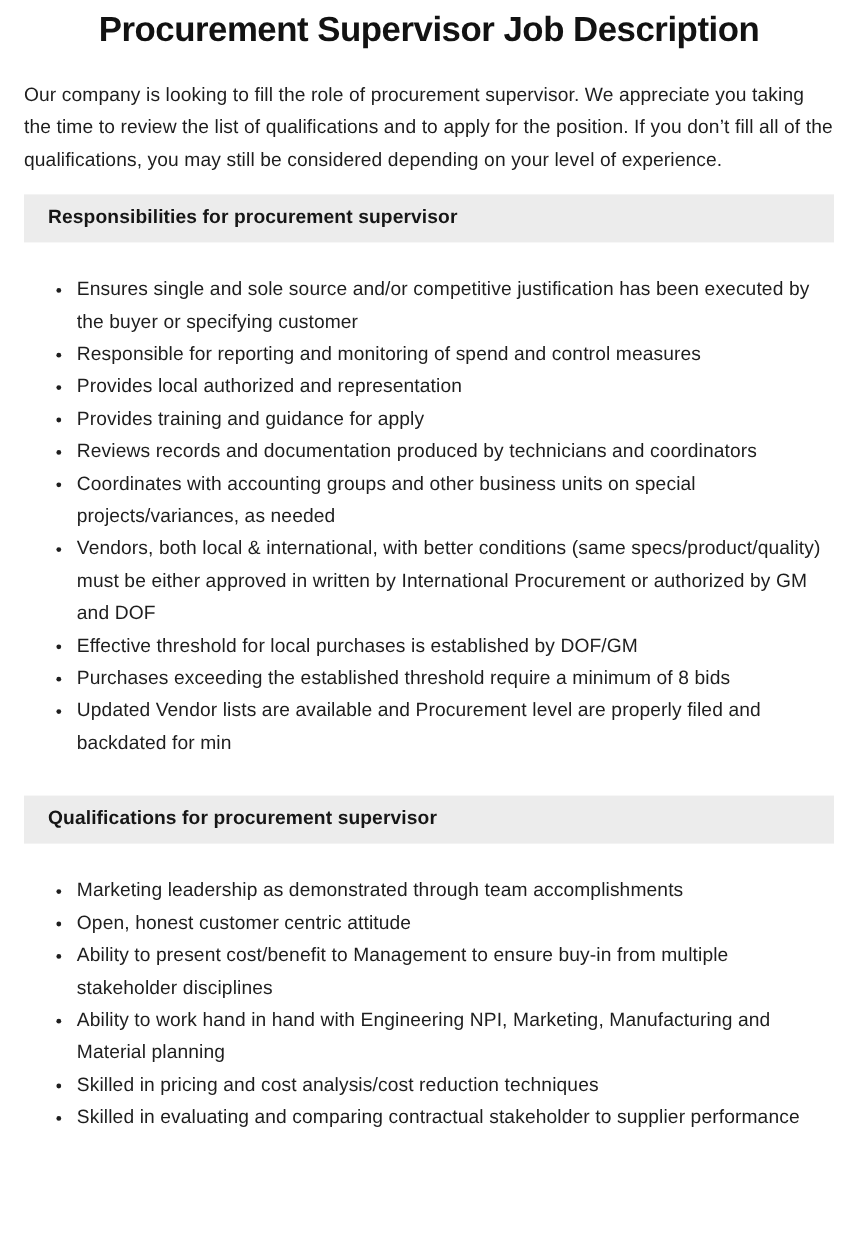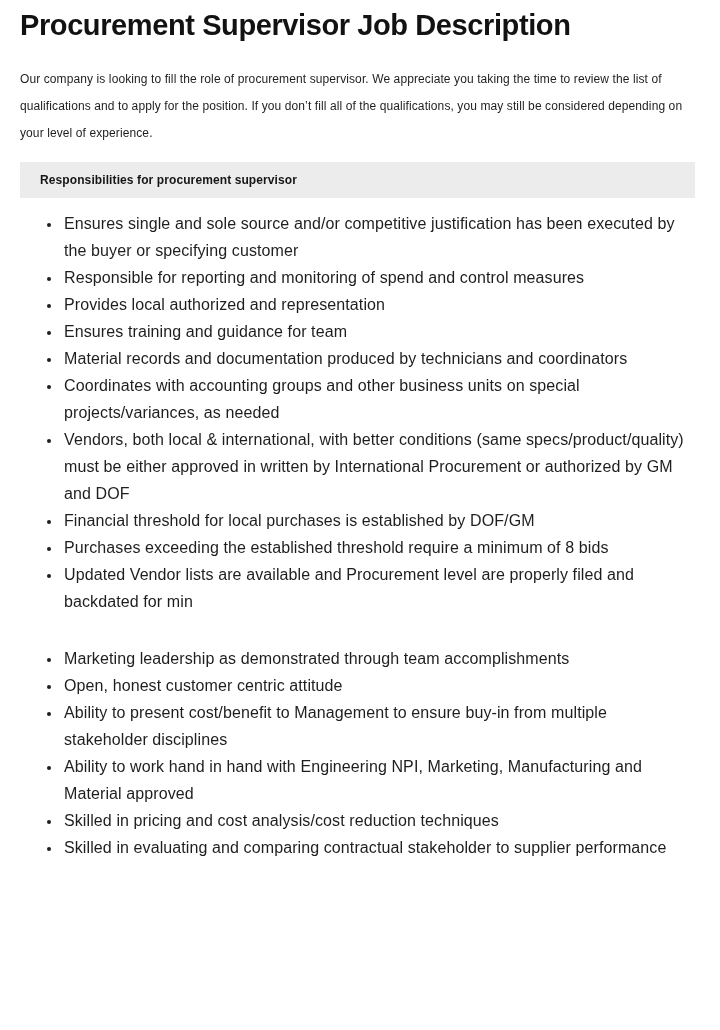--- a/index.html
+++ b/index.html
@@ -16,40 +16,40 @@
   }
   .doc {
     padding: 4px 25px 30px 20px;
   }
   h1.page-title {
     margin: 4px 0 0 0;
     font-size: 29px;
     line-height: 34px;
     font-weight: 800;
     letter-spacing: -0.4px;
-    text-align: left;
+    text-align: center;
     color: #121212;
   }
   p.intro {
     margin: 24px 0 0 0;
-    font-size: 12px;
+    font-size: 16px;
     line-height: 27px;
     letter-spacing: 0.1px;
   }
   .section-heading {
     margin: 15px 0 0 0;
     background: #ececec;
-    font-size: 12px;
+    font-size: 16px;
     font-weight: bold;
     letter-spacing: 0.1px;
     padding: 11px 20px;
     color: #161616;
   }
   ul.bullets {
-    margin: 12px 0 30px 0;
+    margin: 26px 0 30px 0;
     padding: 0 4px 0 42px;
     font-size: 16px;
     line-height: 27px;
     letter-spacing: 0.1px;
     list-style-type: disc;
   }
   ul.bullets li {
     margin: 0;
     padding-left: 2px;
   }
@@ -66,34 +66,35 @@
   <h1 class="page-title">Procurement Supervisor Job Description</h1>
 
   <p class="intro">Our company is looking to fill the role of procurement supervisor. We appreciate you taking the time to review the list of qualifications and to apply for the position. If you don’t fill all of the qualifications, you may still be considered depending on your level of experience.</p>
 
   <div class="section">
     <div class="section-heading">Responsibilities for procurement supervisor</div>
     <ul class="bullets">
       <li>Ensures single and sole source and/or competitive justification has been executed by the buyer or specifying customer</li>
       <li>Responsible for reporting and monitoring of spend and control measures</li>
       <li>Provides local authorized and representation</li>
-      <li>Ensures training and guidance for team</li>
-      <li>Material records and documentation produced by technicians and coordinators</li>
+      <li>Provides training and guidance for apply</li>
+      <li>Reviews records and documentation produced by technicians and coordinators</li>
       <li>Coordinates with accounting groups and other business units on special projects/variances, as needed</li>
       <li>Vendors, both local &amp; international, with better conditions (same specs/product/quality) must be either approved in written by International Procurement or authorized by GM and DOF</li>
-      <li>Financial threshold for local purchases is established by DOF/GM</li>
+      <li>Effective threshold for local purchases is established by DOF/GM</li>
       <li>Purchases exceeding the established threshold require a minimum of 8 bids</li>
       <li>Updated Vendor lists are available and Procurement level are properly filed and backdated for min</li>
     </ul>
   </div>
 
   <div class="section">
+    <div class="section-heading">Qualifications for procurement supervisor</div>
     <ul class="bullets">
       <li>Marketing leadership as demonstrated through team accomplishments</li>
       <li>Open, honest customer centric attitude</li>
       <li>Ability to present cost/benefit to Management to ensure buy-in from multiple stakeholder disciplines</li>
-      <li>Ability to work hand in hand with Engineering NPI, Marketing, Manufacturing and Material approved</li>
+      <li>Ability to work hand in hand with Engineering NPI, Marketing, Manufacturing and Material planning</li>
       <li>Skilled in pricing and cost analysis/cost reduction techniques</li>
       <li>Skilled in evaluating and comparing contractual stakeholder to supplier performance</li>
     </ul>
   </div>
 
 </div>
 
 </body></html>

